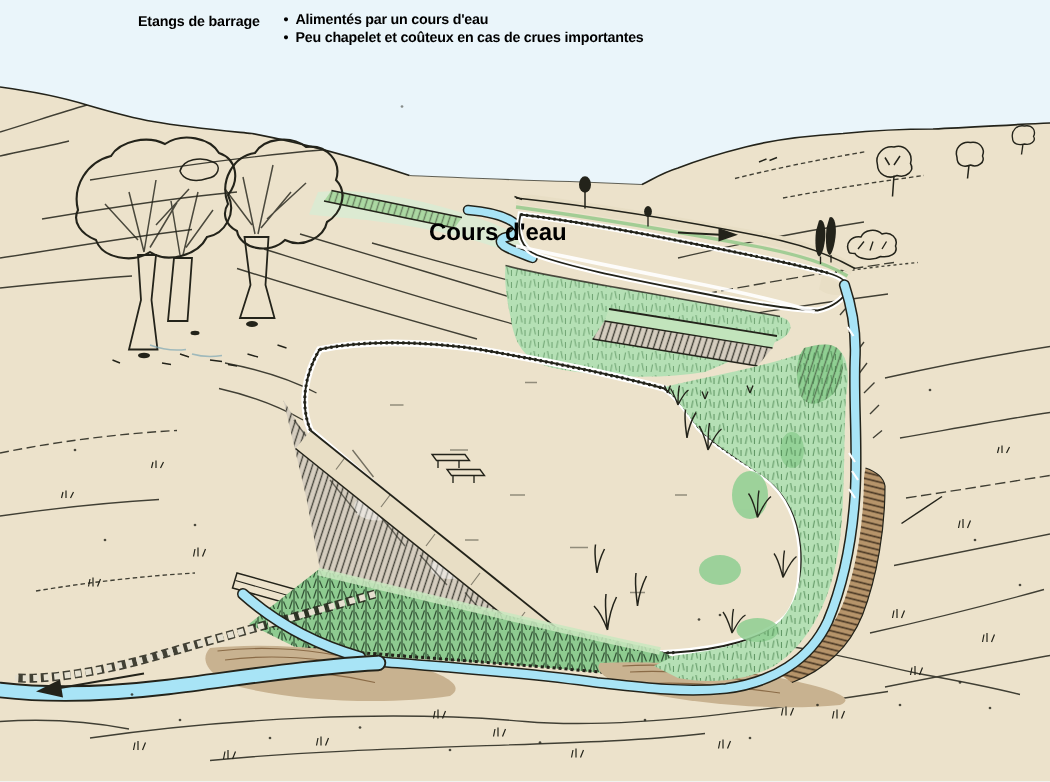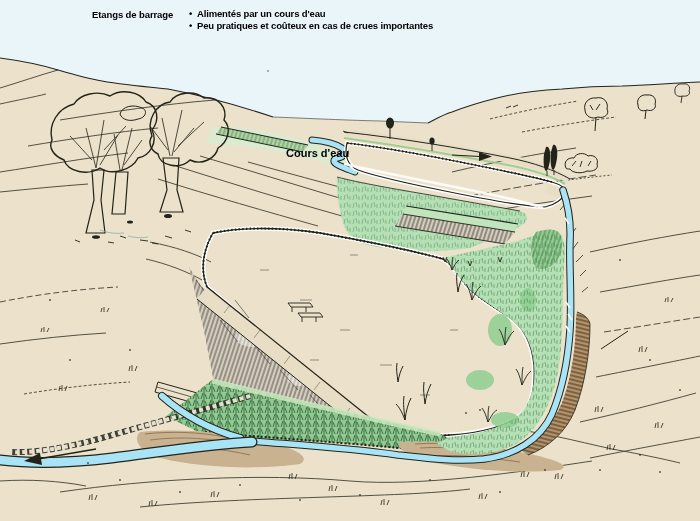--- a/index.html
+++ b/index.html
@@ -19,21 +19,21 @@
   .f-hatchfill{fill:var(--c-hatch_fill);} .f-crest{fill:var(--c-crest);}
   .f-bank{fill:var(--c-bank_brown);} .f-sed{fill:var(--c-sediment);}
   .ink{stroke:var(--c-ink);fill:none;} .f-ink{fill:var(--c-ink);stroke:none;}
   .s-white{stroke:#ffffff;fill:none;}
   .hdr{position:absolute;top:8px;left:0;width:700px;color:#000;}
   .hdr-title{position:absolute;left:92px;top:1px;font-size:9.5px;font-weight:700;letter-spacing:-0.1px;}
   .hdr-bullets{position:absolute;left:189px;top:0;list-style:none;margin:0;padding:0;}
   .hdr-bullets li{font-size:9.5px;font-weight:700;line-height:12.4px;letter-spacing:-0.15px;white-space:nowrap;}
   .hdr-bullets .dot{display:inline-block;width:8px;}
   .lbl{position:absolute;color:#000;font-weight:700;}
-  .lbl-stream{left:286px;top:147px;font-size:11px;white-space:nowrap;}
+  .lbl-stream{left:286px;top:147px;font-size:16px;white-space:nowrap;}
   .lbl-canal{left:631px;top:311px;font-size:10px;width:70px;line-height:13px;}
 </style>
 </head>
 <body>
 
 <div class="stage">
 <svg width="700" height="521" viewBox="0 0 700 521">
   <defs>
     <pattern id="hatch" width="4" height="8" patternUnits="userSpaceOnUse" patternTransform="rotate(18)">
       <line x1="2" y1="0" x2="2" y2="8" class="ink" stroke-width="0.9"></line>
@@ -329,18 +329,18 @@
         <circle cx="480" cy="410" r="0.9"></circle>
   </g>
 
   <line x1="601" y1="349" x2="628" y2="331" class="ink" stroke-width="1"></line>
 </svg>
 
 <div class="hdr">
   <div class="hdr-title">Etangs de barrage</div>
   <ul class="hdr-bullets">
     <li><span class="dot">•</span><span>Alimentés par un cours d'eau</span></li>
-    <li><span class="dot">•</span><span>Peu pratiques et coûteux en cas de crues importantes</span></li>
+    <li><span class="dot">•</span><span>Peu chapelet et coûteux en cas de crues importantes</span></li>
   </ul>
 </div>
 
 <div class="lbl lbl-stream">Cours d'eau</div>
 </div>
 
 </body></html>

